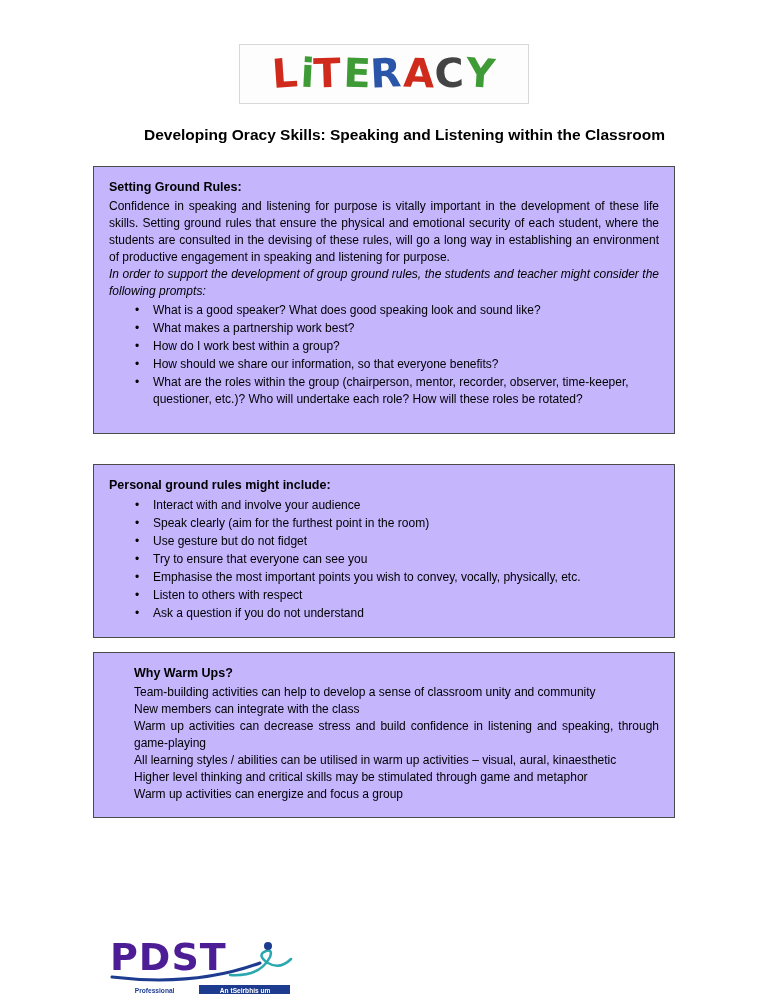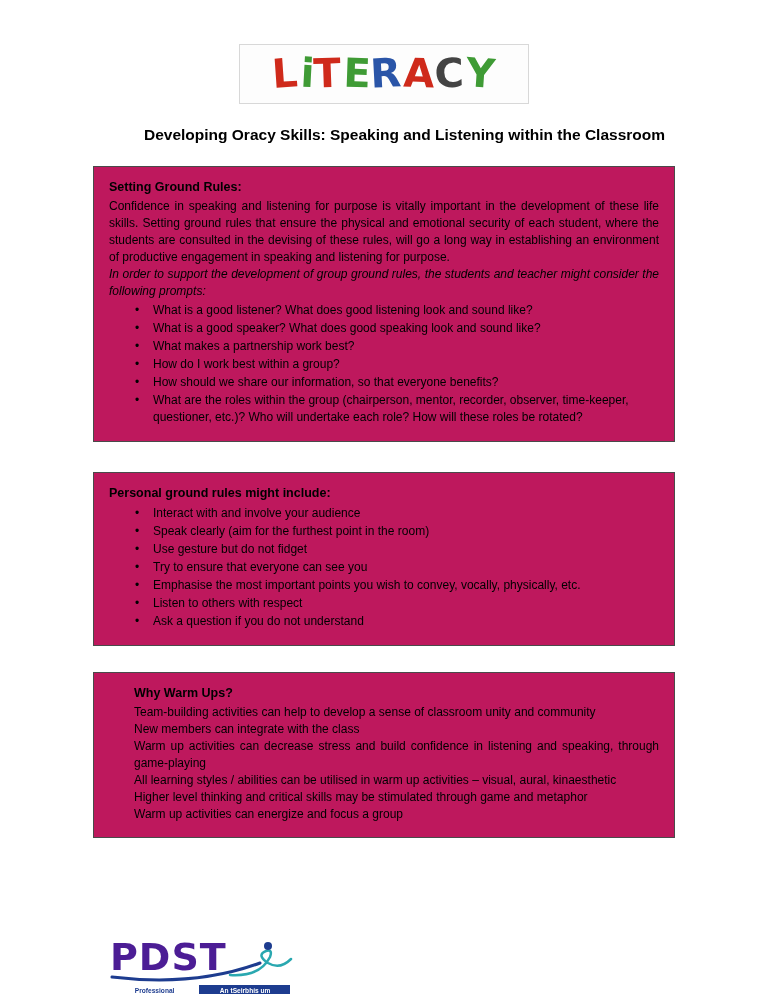--- a/index.html
+++ b/index.html
@@ -45,25 +45,25 @@
     padding-left: 41px;
   }
 
   
   .box {
     margin: 0 93px;
     border: 1px solid #4a4a4a;
     padding: 12px 15px 14px 15px;
     font-size: 12px;
     line-height: 1.42;
-    background: #be185d;
+    background: #c4b5fd;
   }
   .box-1 { margin-top: 22px; min-height: 268px; }
   .box-2 { margin-top: 30px; min-height: 168px; }
-  .box-3 { margin-top: 26px; min-height: 152px; padding-left: 40px; }
+  .box-3 { margin-top: 14px; min-height: 152px; padding-left: 40px; }
 
   .box-heading { font-weight: bold; font-size: 12.5px; margin-bottom: 1px; }
   .box p.justified { text-align: justify; }
   .box p + p { margin-top: 0; font-style: italic; }
 
   ul.bullets { list-style: none; margin-top: 2px; }
   ul.bullets li {
     position: relative;
     padding-left: 18px;
     margin-left: 26px;
@@ -126,21 +126,20 @@
 
   <div class="logo-wrap"><span style="color: rgb(207, 42, 27); transform: rotate(-4deg);">L</span><span style="color: rgb(63, 155, 53); transform: rotate(3deg);">i</span><span style="color: rgb(207, 42, 27); transform: rotate(-2deg);">T</span><span style="color: rgb(63, 155, 53); transform: rotate(2deg);">E</span><span style="color: rgb(42, 85, 168); transform: rotate(-3deg);">R</span><span style="color: rgb(207, 42, 27); transform: rotate(2deg);">A</span><span style="color: rgb(68, 68, 68); transform: rotate(-2deg);">C</span><span style="color: rgb(63, 155, 53); transform: rotate(4deg);">Y</span></div>
 
   <h1 class="doc-title">Developing Oracy Skills: Speaking and Listening within the Classroom</h1>
 
   <div class="box box-1">
     <div class="box-heading">Setting Ground Rules:</div>
     <p class="justified">Confidence in speaking and listening for purpose is vitally important in the development of these life skills. Setting ground rules that ensure the physical and emotional security of each student, where the students are consulted in the devising of these rules, will go a long way in establishing an environment of productive engagement in speaking and listening for purpose.</p>
     <p class="justified">In order to support the development of group ground rules, the students and teacher might consider the following prompts:</p>
     <ul class="bullets">
-        <li>What is a good listener? What does good listening look and sound like?</li>
         <li>What is a good speaker? What does good speaking look and sound like?</li>
         <li>What makes a partnership work best?</li>
         <li>How do I work best within a group?</li>
         <li>How should we share our information, so that everyone benefits?</li>
         <li>What are the roles within the group (chairperson, mentor, recorder, observer, time-keeper, questioner, etc.)? Who will undertake each role? How will these roles be rotated?</li>
       </ul>
   </div>
 
   <div class="box box-2">
     <div class="box-heading">Personal ground rules might include:</div>

